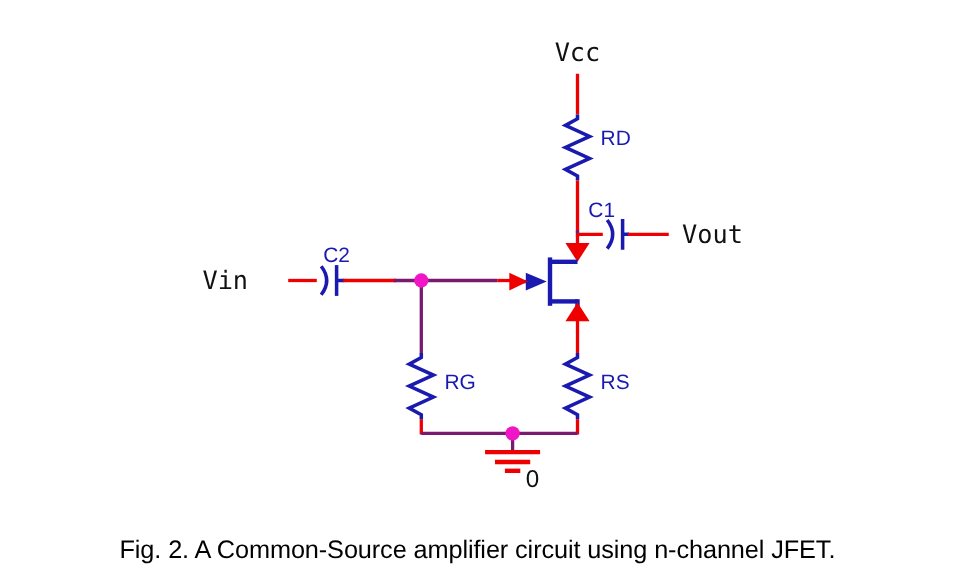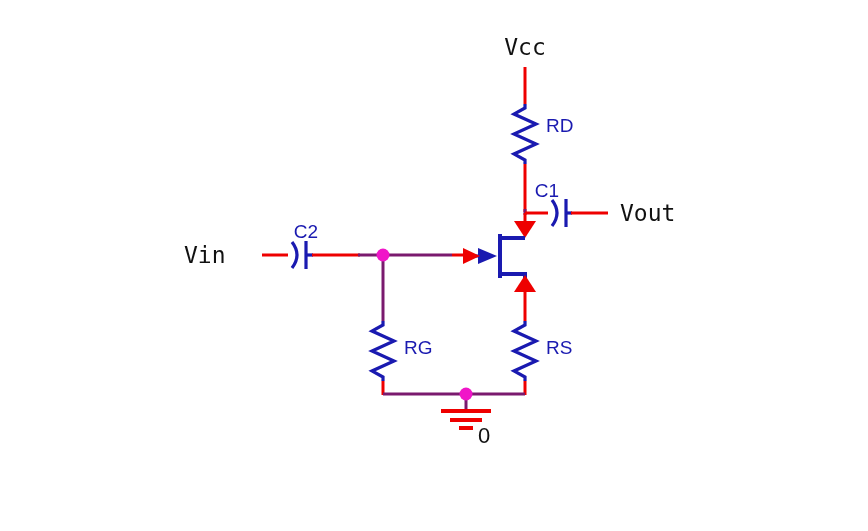--- a/index.html
+++ b/index.html
@@ -156,14 +156,15 @@
 
     <text class="comp-label" x="546" y="338" text-anchor="start">RS</text>
 
     <text class="comp-label" x="547" y="181" text-anchor="middle">C1</text>
 
     <text class="comp-label" x="306" y="222" text-anchor="middle">C2</text>
 
     <text class="gnd-label" x="478" y="427" text-anchor="start">0</text>
   </svg>
 
+  <div class="caption">Fig. 2. A Common-Source amplifier circuit using n-channel JFET.</div>
 
 </div>
 
 </body></html>

